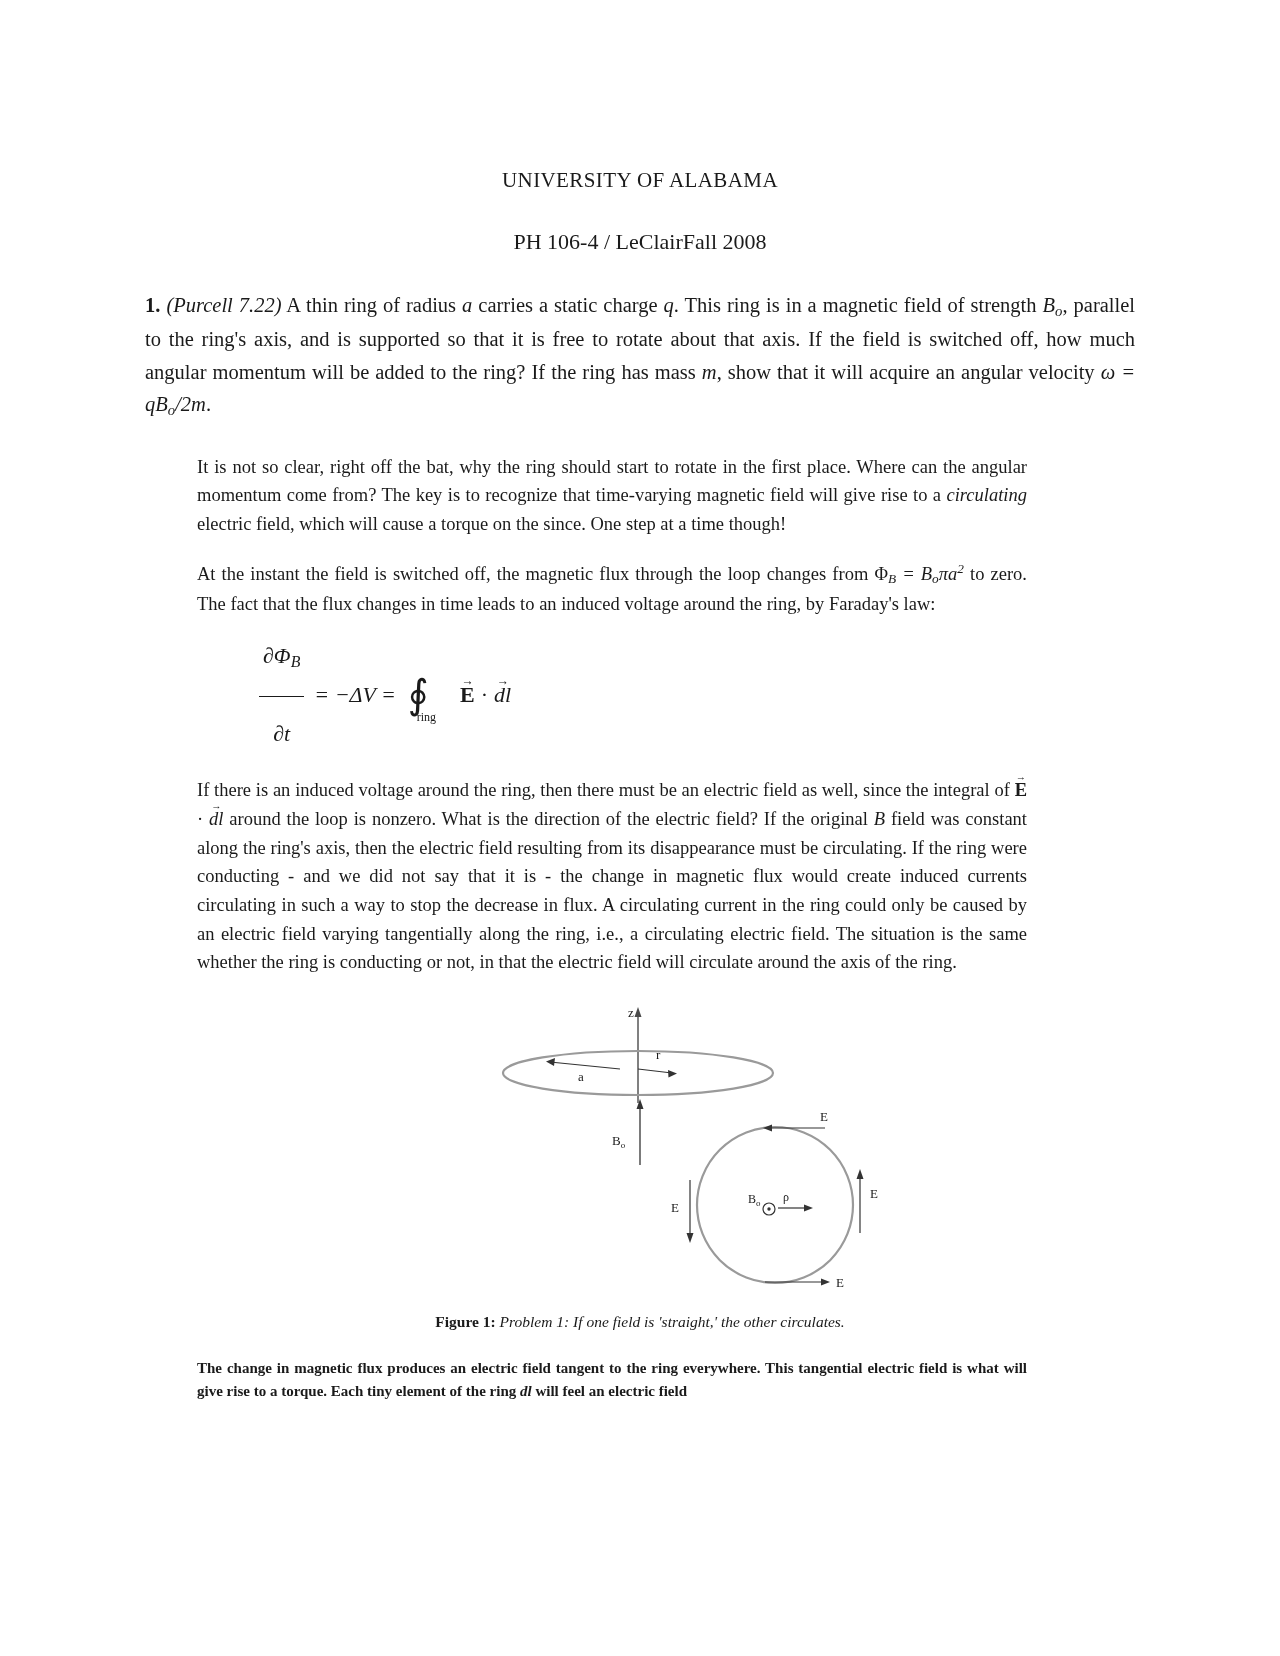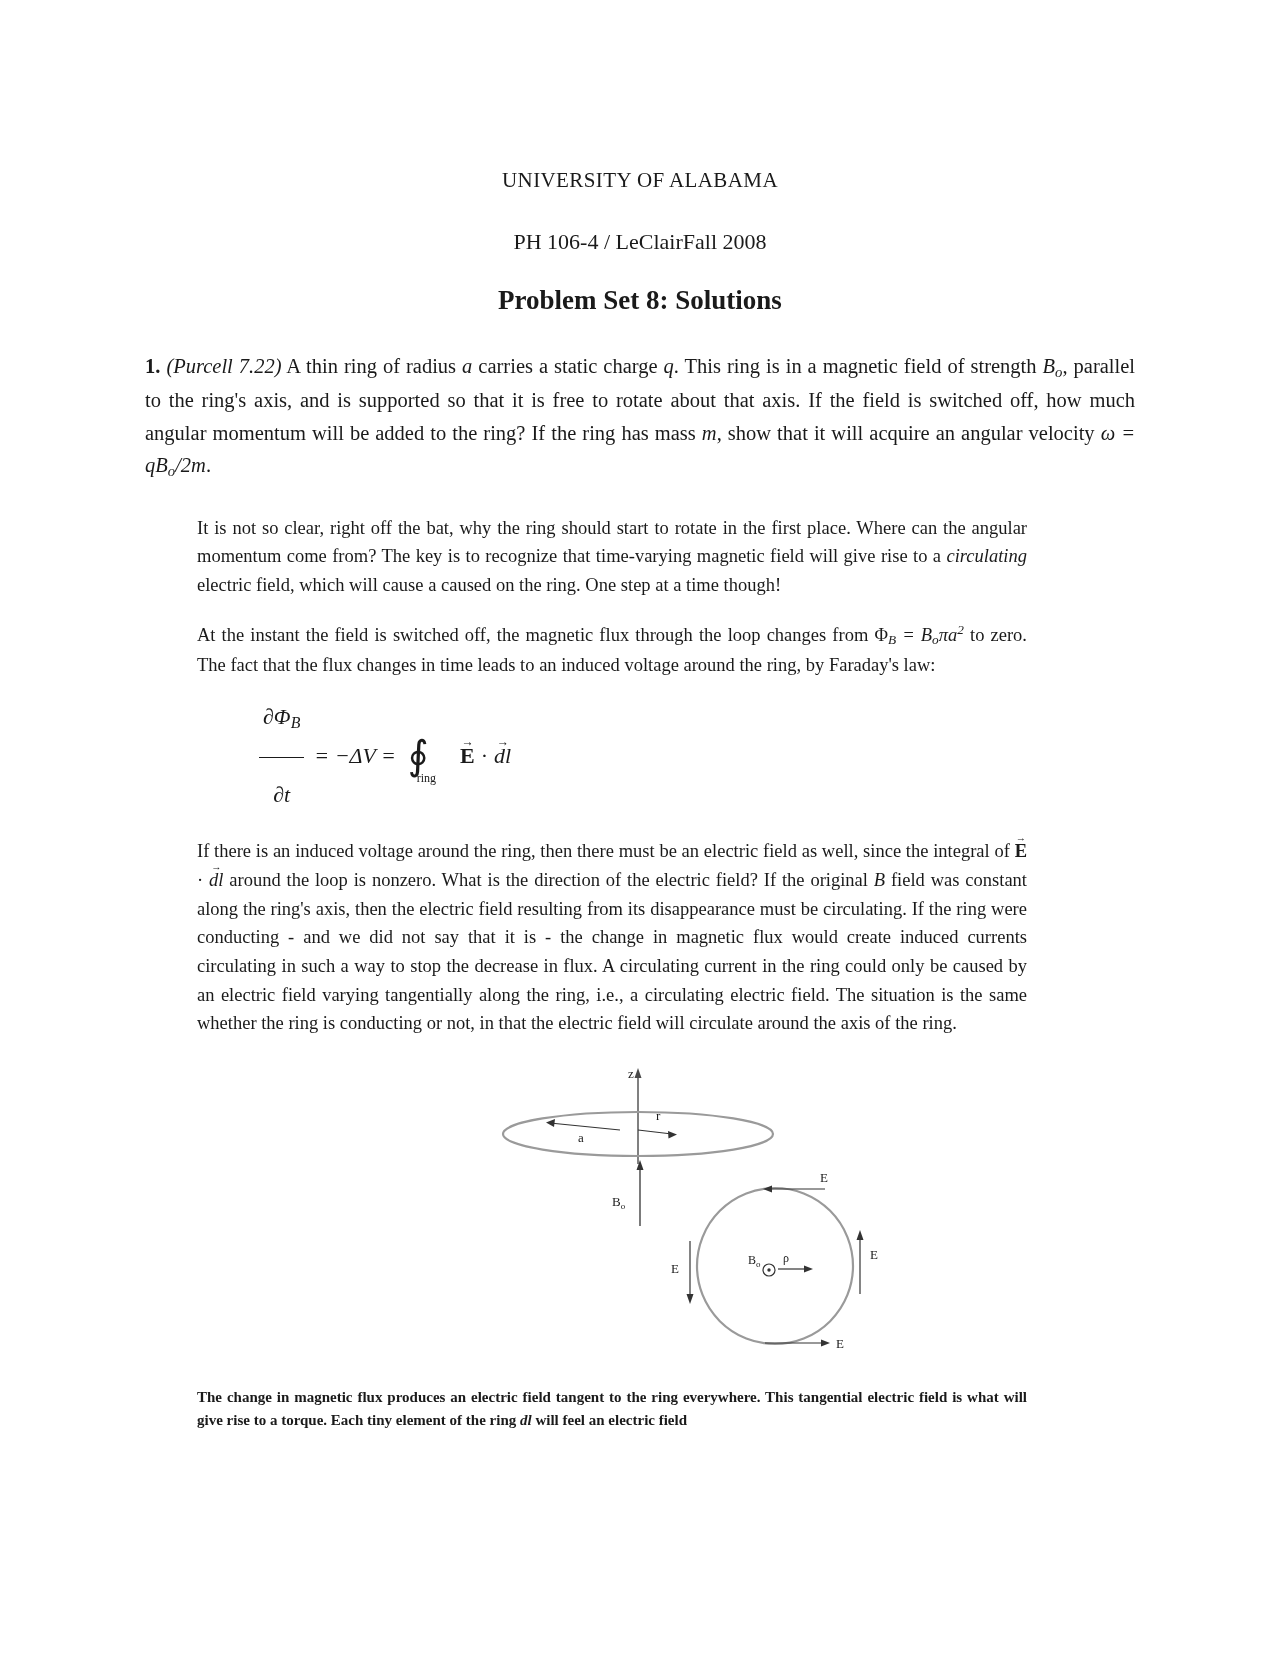--- a/index.html
+++ b/index.html
@@ -154,30 +154,29 @@
   <div class="univ">
     <span>UNIVERSITY OF ALABAMA</span>
   </div>
 
 
   <div class="courseline">
     <span>PH 106-4 / LeClair</span>
     <span>Fall 2008</span>
   </div>
 
-  <div class="title">Problem Set 8: Solutions</div>
 
   <div class="problem">
     <span class="num">1.</span>
     <span class="it">(Purcell 7.22)</span><span> A thin ring of radius </span><span class="mathit">a</span><span> carries a static charge </span><span class="mathit">q</span><span>. This ring is in a magnetic field of strength </span><span class="mathit">B</span><span class="mathit sub">o</span><span>, parallel to the ring's axis, and is supported so that it is free to rotate about that axis. If the field is switched off, how much angular momentum will be added to the ring? If the ring has mass </span><span class="mathit">m</span><span>, show that it will acquire an angular velocity </span><span class="mathit">ω = qB</span><span class="mathit sub">o</span><span class="mathit">/2m</span><span>.</span>
   </div>
 
   <div class="solution">
 
-    <p><span>It is not so clear, right off the bat, why the ring should start to rotate in the first place. Where can the angular momentum come from? The key is to recognize that time-varying magnetic field will give rise to a </span><span class="it">circulating</span><span> electric field, which will cause a caused on the ring. One step at a time though!</span></p>
+    <p><span>It is not so clear, right off the bat, why the ring should start to rotate in the first place. Where can the angular momentum come from? The key is to recognize that time-varying magnetic field will give rise to a </span><span class="it">circulating</span><span> electric field, which will cause a torque on the since. One step at a time though!</span></p>
 
     <p><span>At the instant the field is switched off, the magnetic flux through the loop changes from Φ</span><span class="mathit sub">B</span><span class="mathit"> = B</span><span class="mathit sub">o</span><span class="mathit">πa</span><span class="mathit sup">2</span><span> to zero. The fact that the flux changes in time leads to an induced voltage around the ring, by Faraday's law:</span></p>
 
     <div class="equation">
       <span class="frac">
         <span class="top"><span>∂Φ</span><span class="sub">B</span></span>
         <span class="bar"></span>
         <span class="bot">∂t</span>
       </span>
       <span class="eqgap mathit">= −ΔV =</span>
@@ -232,19 +231,22 @@
 
       <line x1="470" y1="175" x2="470" y2="232" stroke="#333" stroke-width="1.2"></line>
       <polygon points="470,238 466.5,228 473.5,228" fill="#333"></polygon>
       <text x="451" y="207" font-family="Liberation Serif, serif" font-size="13" fill="#1a1a1a">E</text>
 
       <line x1="545" y1="277" x2="605" y2="277" stroke="#333" stroke-width="1.2"></line>
       <polygon points="610,277 601,273.5 601,280.5" fill="#333"></polygon>
       <text x="616" y="282" font-family="Liberation Serif, serif" font-size="13" fill="#1a1a1a">E</text>
     </svg>
 
+    <div class="figcaption">
+      <span class="fb">Figure 1:</span><span class="fi"> Problem 1: If one field is 'straight,' the other circulates.</span>
+    </div>
   </div>
 
   <div class="closing">
     <span>The change in magnetic flux produces an electric field tangent to the ring everywhere. This tangential electric field is what will give rise to a torque. Each tiny element of the ring </span><span class="mathit">dl</span><span> will feel an electric field</span>
   </div>
 
 </div>
 
 </body></html>

